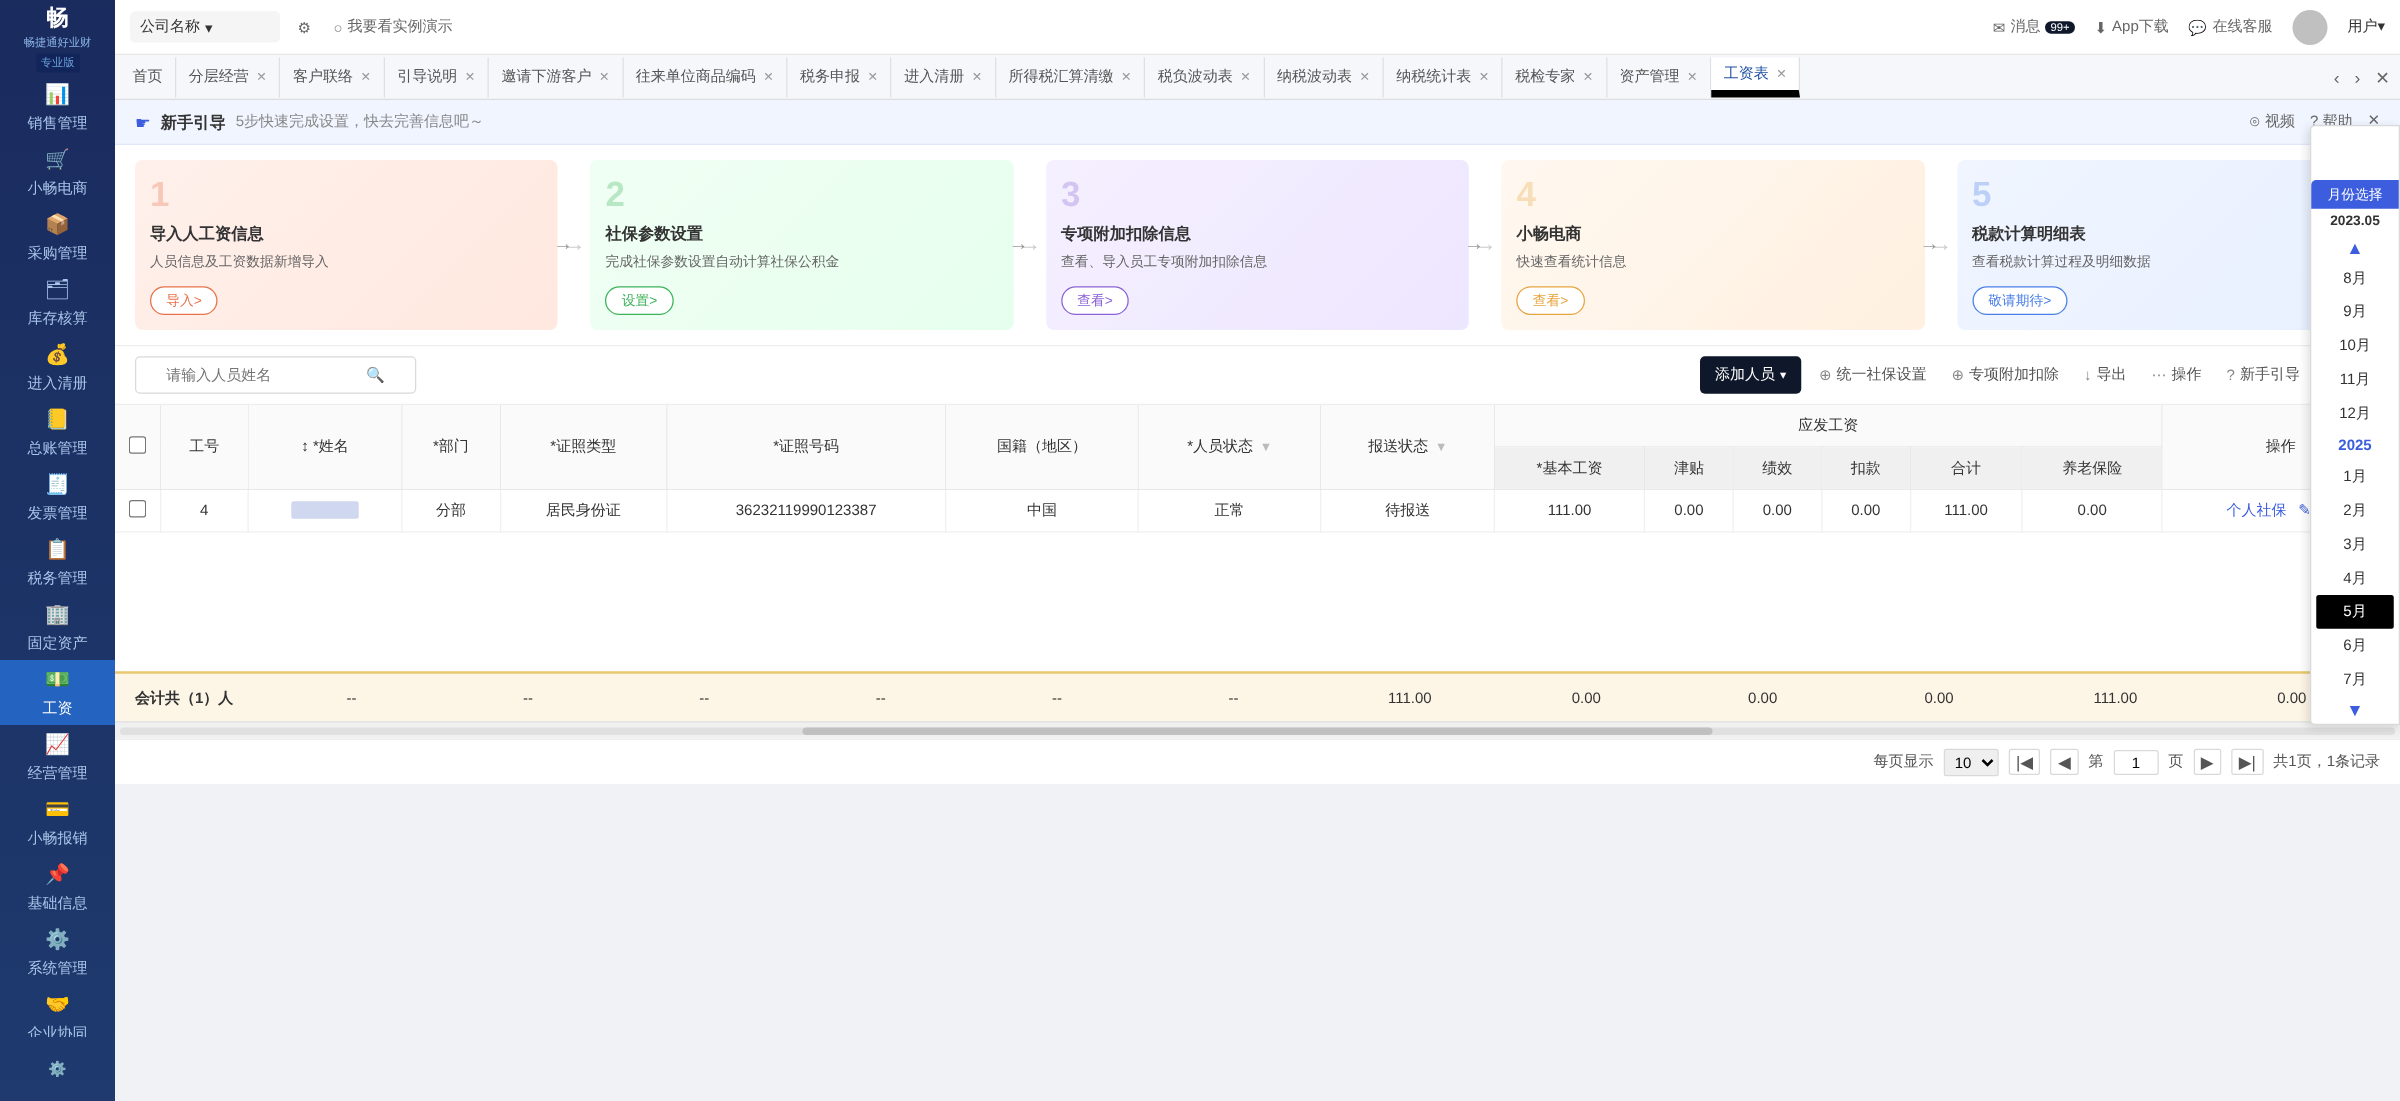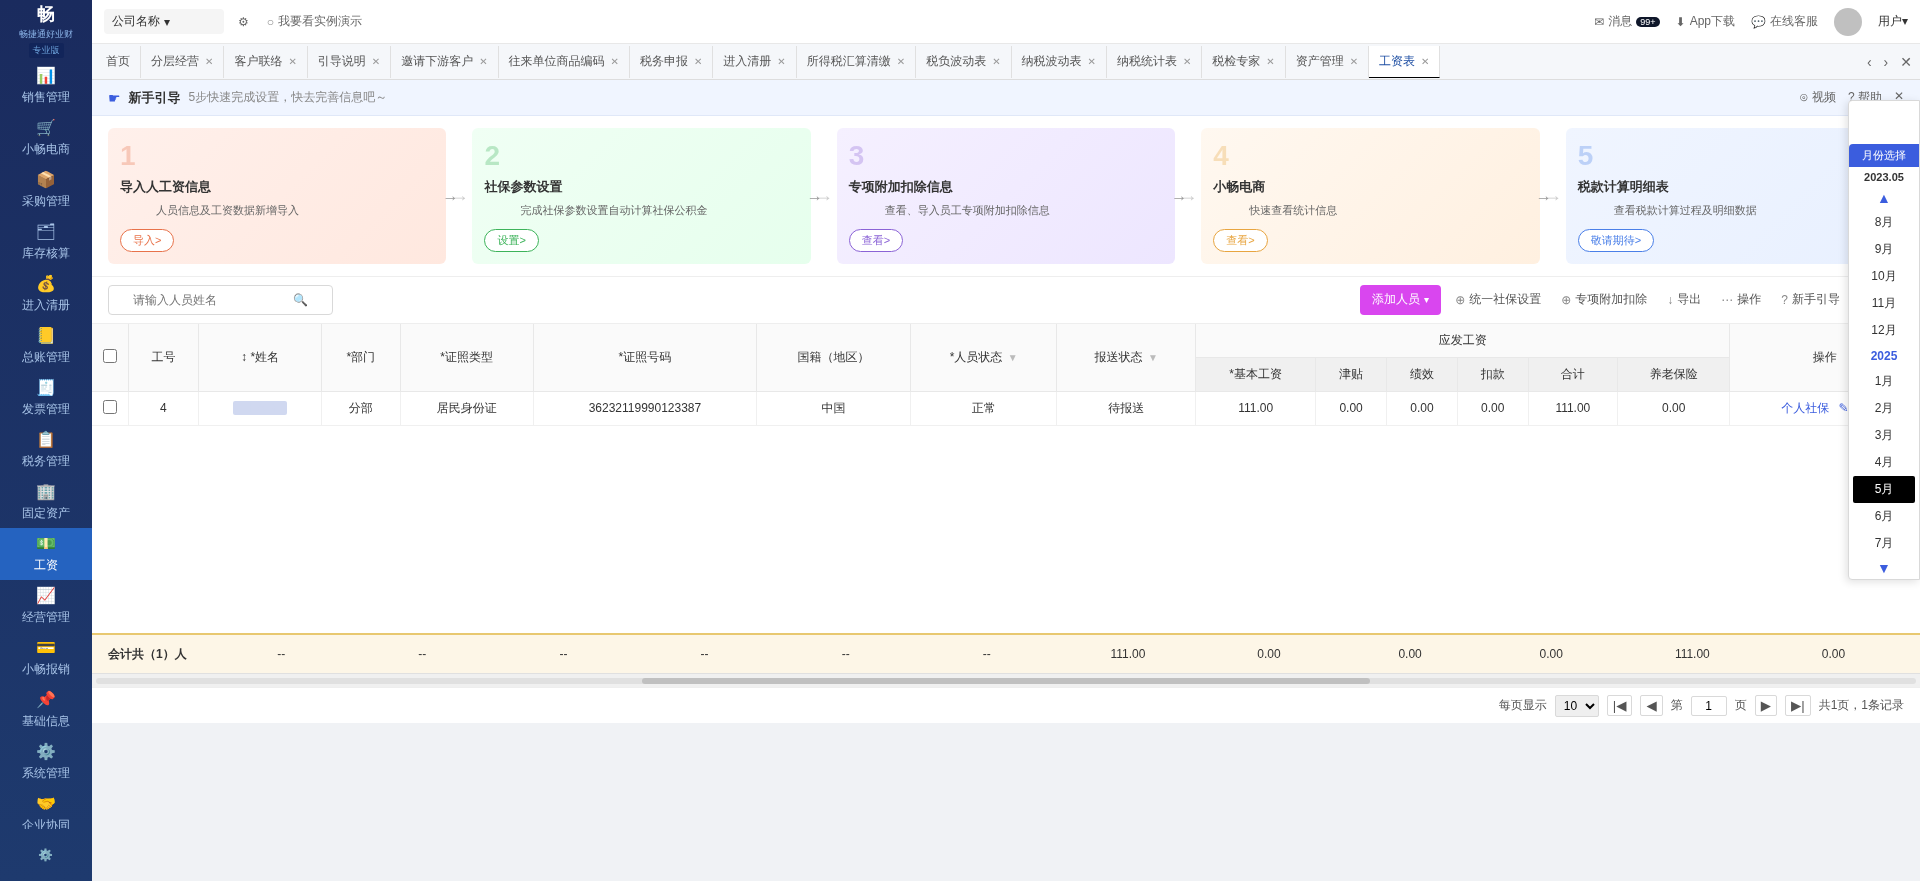--- a/index.html
+++ b/index.html
@@ -26,21 +26,21 @@
       color: #a8c4e8; font-size: 12px; gap: 4px;
     }
     .sidebar-item.active { background: #2563c0; color: #fff; }
     .sidebar-item .s-icon { font-size: 16px; }
     .sidebar-bottom {
       width: 92px; height: 52px; display: flex; align-items: center;
       justify-content: center; cursor: pointer; color: #a8c4e8;
     }
 
     
-    .main-wrap { margin-left: 92px; height: 723px; display: flex; flex-direction: column; }
+    .main-wrap { margin-left: 92px; height: 627px; display: flex; flex-direction: column; }
 
     
     .top-header {
       height: 44px; background: #fff; display: flex; align-items: center;
       padding: 0 12px; border-bottom: 1px solid #e8e8e8; position: relative;
     }
     .company-select {
       display: flex; align-items: center; gap: 4px; padding: 4px 8px;
       background: #f5f5f5; border-radius: 4px; cursor: pointer; min-width: 120px;
       font-size: 12px; color: #333;
@@ -60,21 +60,21 @@
     
     .tab-bar {
       height: 36px; background: #f5f7fa; display: flex; align-items: center;
       border-bottom: 1px solid #ddd; padding: 0 4px; overflow: hidden; position: relative;
     }
     .tab-item {
       display: flex; align-items: center; gap: 4px; padding: 0 10px;
       height: 32px; font-size: 12px; color: #555; cursor: pointer;
       border-right: 1px solid #e0e0e0; white-space: nowrap; flex-shrink: 0;
     }
-    .tab-item.active { background: #fff; color: #1f4fa3; border-bottom: 1px solid #000000; }
+    .tab-item.active { background: #fff; color: #1f4fa3; border-bottom: 6px solid #000000; }
     .tab-close { color: #999; font-size: 10px; margin-left: 2px; cursor: pointer; }
     .tab-nav { display: flex; align-items: center; gap: 4px; margin-left: auto; }
     .tab-nav-btn { cursor: pointer; color: #666; font-size: 14px; padding: 2px 4px; }
 
     
     .page-area { flex: 1; background: #fff; overflow: hidden; display: flex; flex-direction: column; }
 
     
     .guide-bar {
       height: 36px; background: #f0f5ff; display: flex; align-items: center;
@@ -103,41 +103,41 @@
     .step-card.s3 { background: linear-gradient(135deg, #f5f0ff 0%, #ede6ff 100%); }
     .step-card.s4 { background: linear-gradient(135deg, #fff8f0 0%, #fff0e0 100%); }
     .step-card.s5 { background: linear-gradient(135deg, #f0f5ff 0%, #e8f0ff 100%); }
     .step-num { font-size: 28px; font-weight: bold; opacity: 0.3; }
     .s1 .step-num { color: #e8724a; }
     .s2 .step-num { color: #3db35a; }
     .s3 .step-num { color: #8b63d6; }
     .s4 .step-num { color: #e8a540; }
     .s5 .step-num { color: #4a7fe8; }
     .step-title { font-size: 13px; font-weight: bold; color: #333; }
-    .step-desc { font-size: 11px; color: #666; line-height: 1.5; margin-left: 36px; }
+    .step-desc { font-size: 11px; color: #666; line-height: 1.5; }
     .step-btn {
       display: inline-block; padding: 3px 12px; border-radius: 12px;
       font-size: 11px; cursor: pointer; align-self: flex-start; margin-top: 4px;
     }
     .s1 .step-btn { background: #fff; border: 1px solid #e8724a; color: #e8724a; }
     .s2 .step-btn { background: #fff; border: 1px solid #3db35a; color: #3db35a; }
     .s3 .step-btn { background: #fff; border: 1px solid #8b63d6; color: #8b63d6; }
     .s4 .step-btn { background: #fff; border: 1px solid #e8a540; color: #e8a540; }
     .s5 .step-btn { background: #fff; border: 1px solid #4a7fe8; color: #4a7fe8; }
 
     
     .toolbar {
       display: flex; align-items: center; padding: 8px 16px; gap: 8px;
       border-bottom: 1px solid #eee; flex-shrink: 0;
     }
     .search-input-wrap { display: flex; align-items: center; border: 1px solid #d9d9d9; border-radius: 4px; padding: 0 24px; height: 30px; background: #fff; }
     .search-input-wrap input { border: none; outline: none; font-size: 12px; color: #666; width: 160px; background: transparent; }
     .search-icon-btn { cursor: pointer; color: #999; }
     .add-person-btn {
-      display: flex; align-items: center; gap: 4px; background: #d946ef;
+      display: flex; align-items: center; gap: 4px; background: #0f172a;
       color: #fff; padding: 0 12px; height: 30px; border-radius: 4px; cursor: pointer; font-size: 12px;
       border: none;
     }
     .dropdown-arrow { font-size: 10px; }
     .toolbar-right { margin-left: auto; display: flex; align-items: center; gap: 8px; }
     .toolbar-action { display: flex; align-items: center; gap: 4px; color: #555; font-size: 12px; cursor: pointer; padding: 0 6px; }
     .toolbar-action-icon { color: #888; }
 
     
     .table-wrap { flex: 1; overflow: auto; position: relative; }

